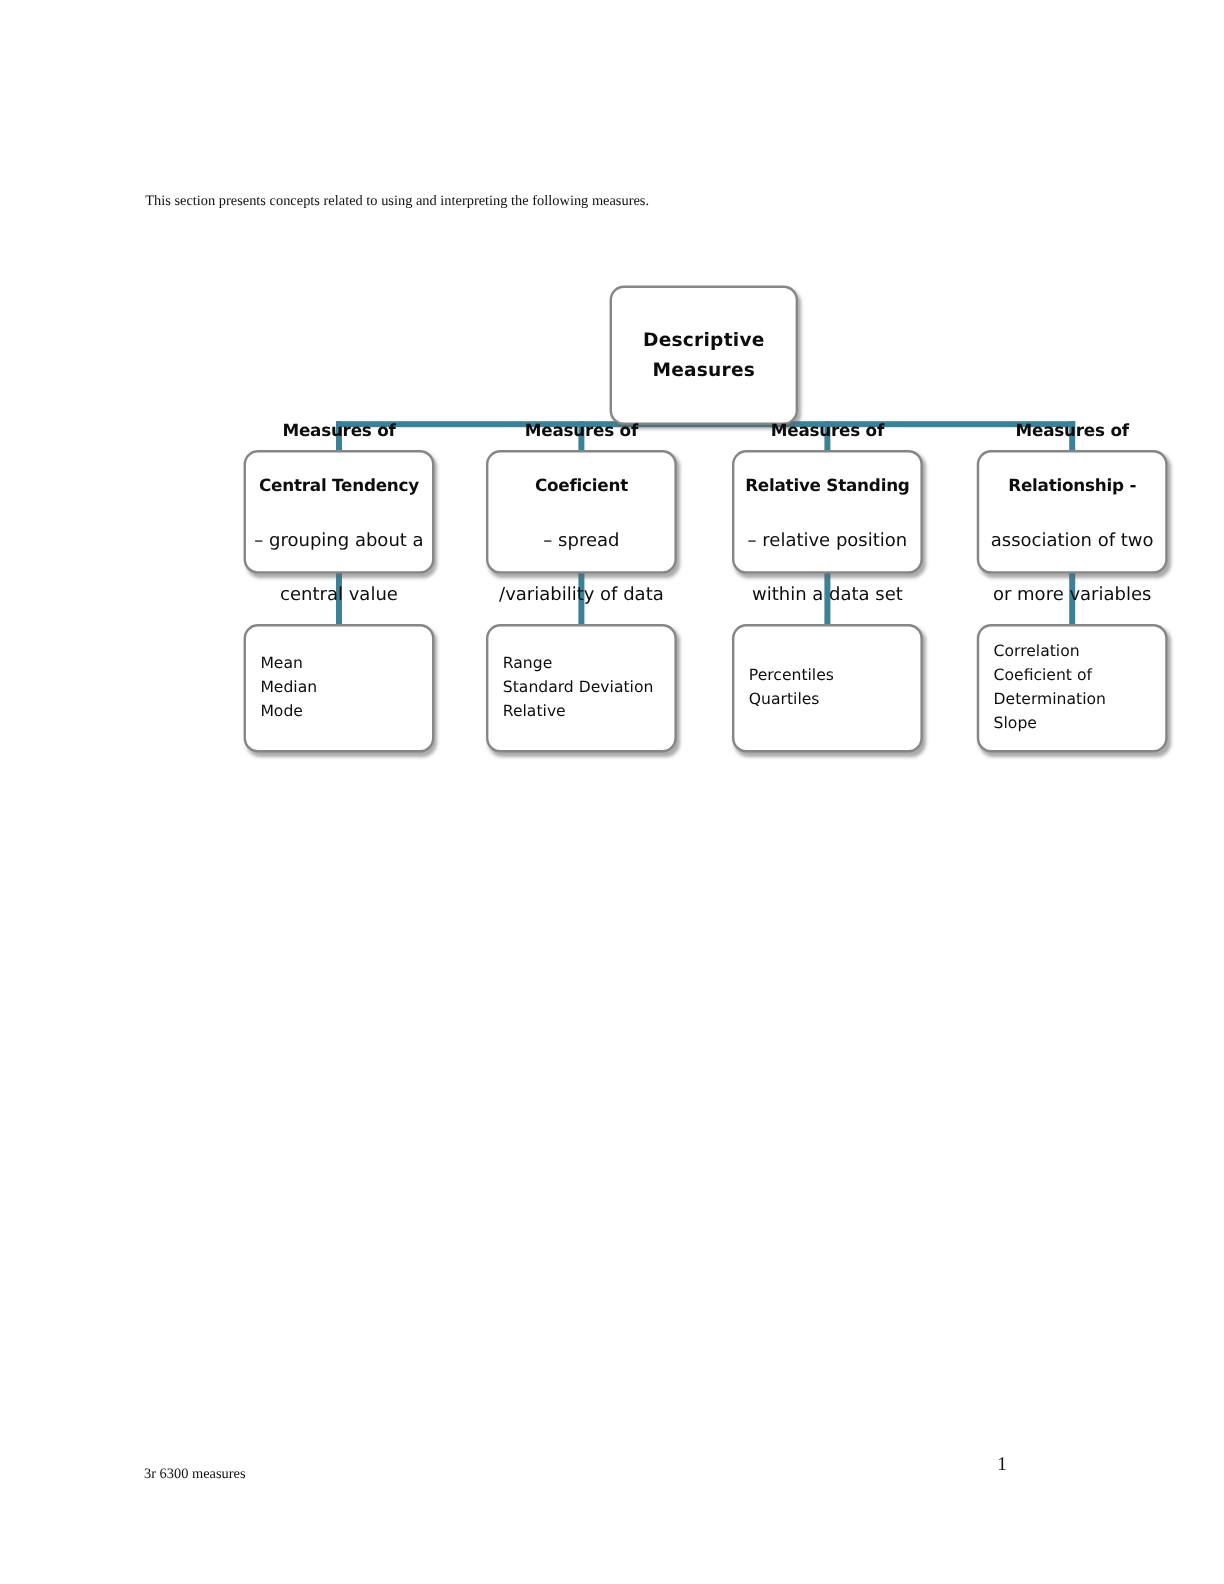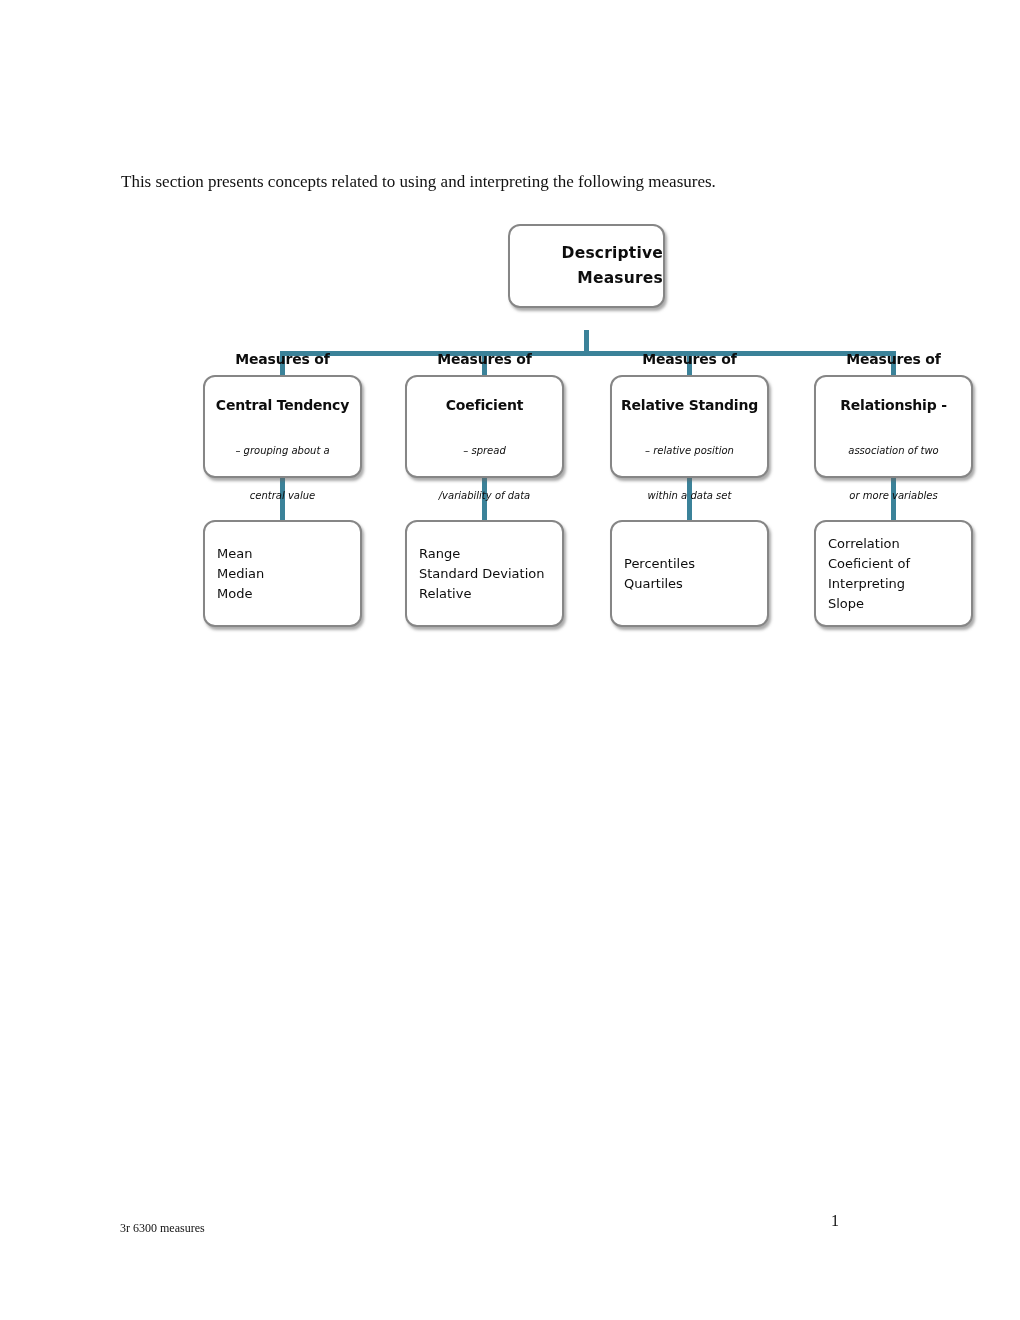--- a/index.html
+++ b/index.html
@@ -17,45 +17,45 @@
     font-family:"Liberation Serif", serif;
     color:var(--text);
     overflow:hidden;
   }
   .doc-title{
     position:absolute;left:121px;top:121px;
     font-size:17.5px;font-weight:bold;
     letter-spacing:.2px;
   }
   .doc-intro{
-    position:absolute;left:121px;top:172px;
-    font-size:17px;
+    position:absolute;left:121px;top:160px;
+    font-size:12px;
   }
   
   .diagram{position:absolute;left:0;top:0;width:1020px;height:1320px;}
   .node{
     position:absolute;
     background:#fff;
     border:2px solid var(--box-border);
     border-radius:12px;
     box-shadow:2px 3px 3px rgba(100,100,100,.55);
     font-family:"DejaVu Sans", sans-serif;
     color:#0d0d0d;
     display:flex;flex-direction:column;justify-content:center;
     box-sizing:border-box;
     z-index:2;
   }
   .conn{position:absolute;background:var(--connector);z-index:1;}
-  .node-root{left:508px;top:224px;width:157px;height:84px;align-items:flex-end;}
+  .node-root{left:508px;top:238px;width:157px;height:116px;align-items:center;}
   .root-line{font-size:15.5px;font-weight:bold;line-height:25px;letter-spacing:.2px;}
   .branch{top:375px;width:159px;height:103px;align-items:center;text-align:center;gap:26px;}
   .leaf{top:520px;width:159px;height:107px;align-items:flex-start;padding:4px 6px 4px 12px;text-align:left;}
   .b1{left:203px;} .b2{left:405px;} .b3{left:610px;} .b4{left:814px;}
   .branch-title-line{font-size:14px;font-weight:bold;line-height:20px;letter-spacing:-.2px;}
-  .branch-sub-line{font-size:10px;font-style:italic;line-height:19px;}
+  .branch-sub-line{font-size:15px;line-height:19px;}
   .leaf-item{font-size:13px;line-height:20px;}
   
   .conn-root-stem{left:584px;top:330px;width:5px;height:23px;}
   .conn-bus{left:280px;top:351px;width:616px;height:5px;}
   .conn-drop{top:351px;width:5px;height:26px;}
   .conn-mid{top:476px;width:5px;height:46px;}
   .cx1{left:280px;} .cx2{left:482px;} .cx3{left:687px;} .cx4{left:891px;}
   
   .footer-left{
     position:absolute;left:120px;top:1221px;
@@ -125,21 +125,21 @@
       <div class="leaf-item">Range</div>
       <div class="leaf-item">Standard Deviation</div>
       <div class="leaf-item">Relative</div>
     </div>
     <div class="node leaf b3">
       <div class="leaf-item">Percentiles</div>
       <div class="leaf-item">Quartiles</div>
     </div>
     <div class="node leaf b4">
       <div class="leaf-item">Correlation</div>
-      <div class="leaf-item">Coeficient of Interpreting</div>
+      <div class="leaf-item">Coeficient of Determination</div>
       <div class="leaf-item">Slope</div>
     </div>
 
   </div>
 
   <div class="footer-left">3r 6300 measures</div>
   <div class="footer-page">1</div>
 
 </div>
 

